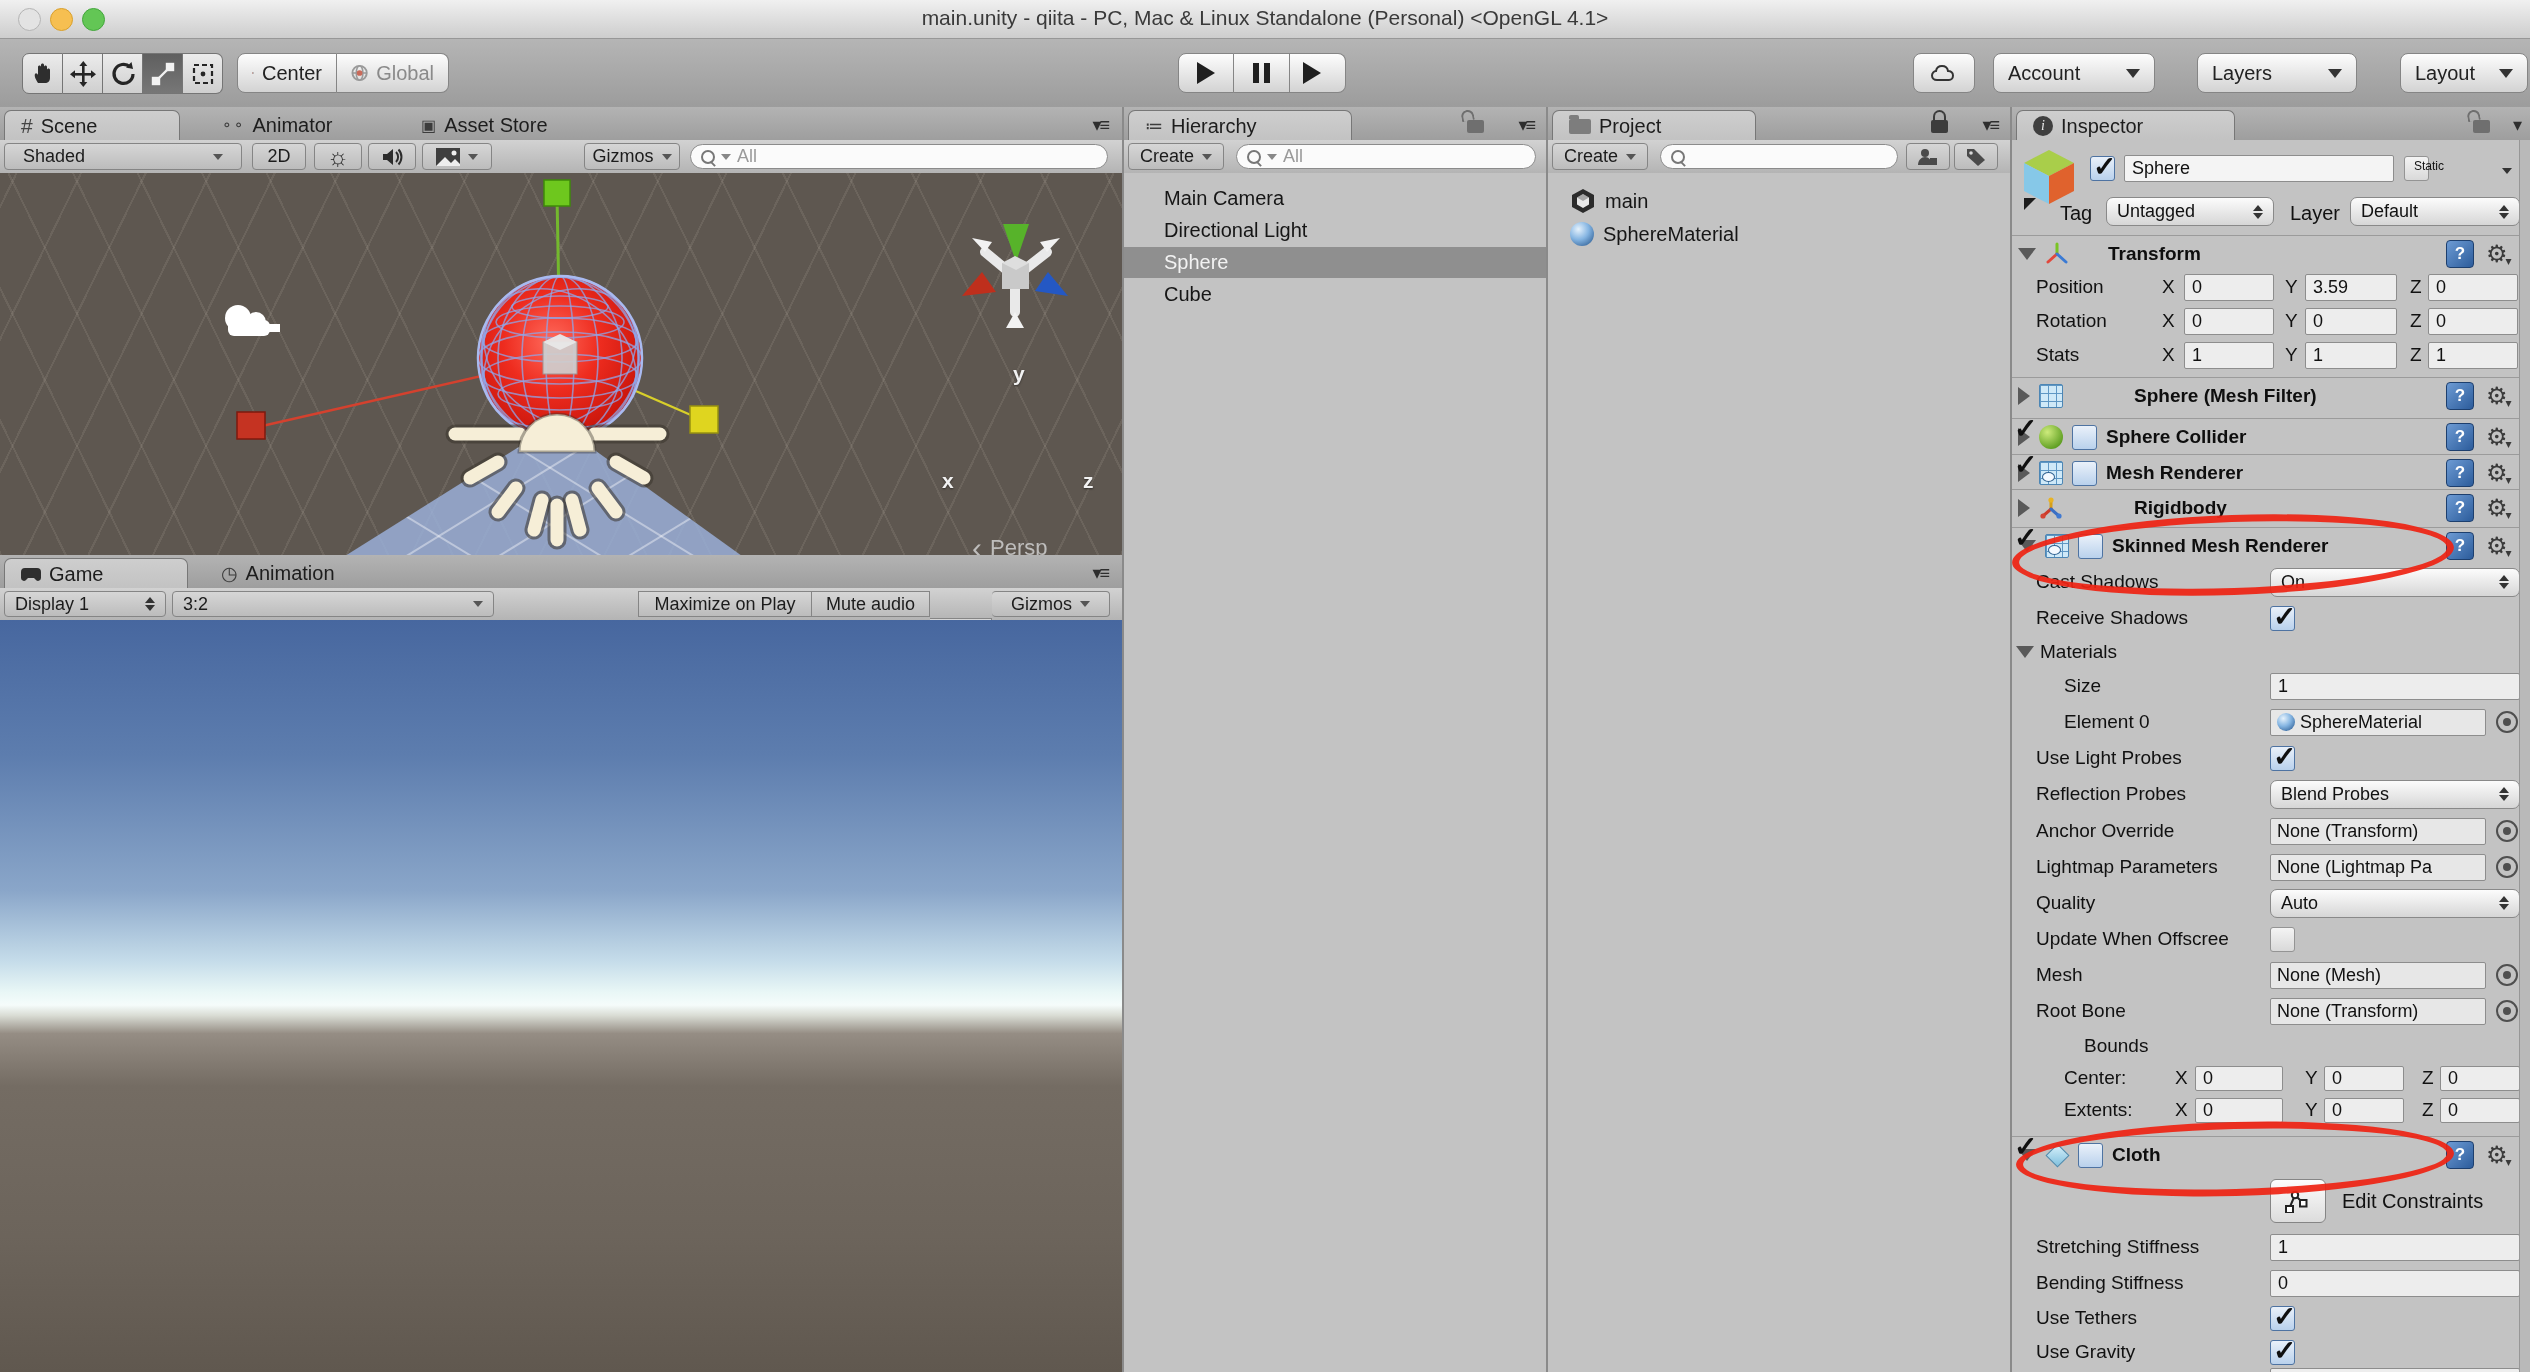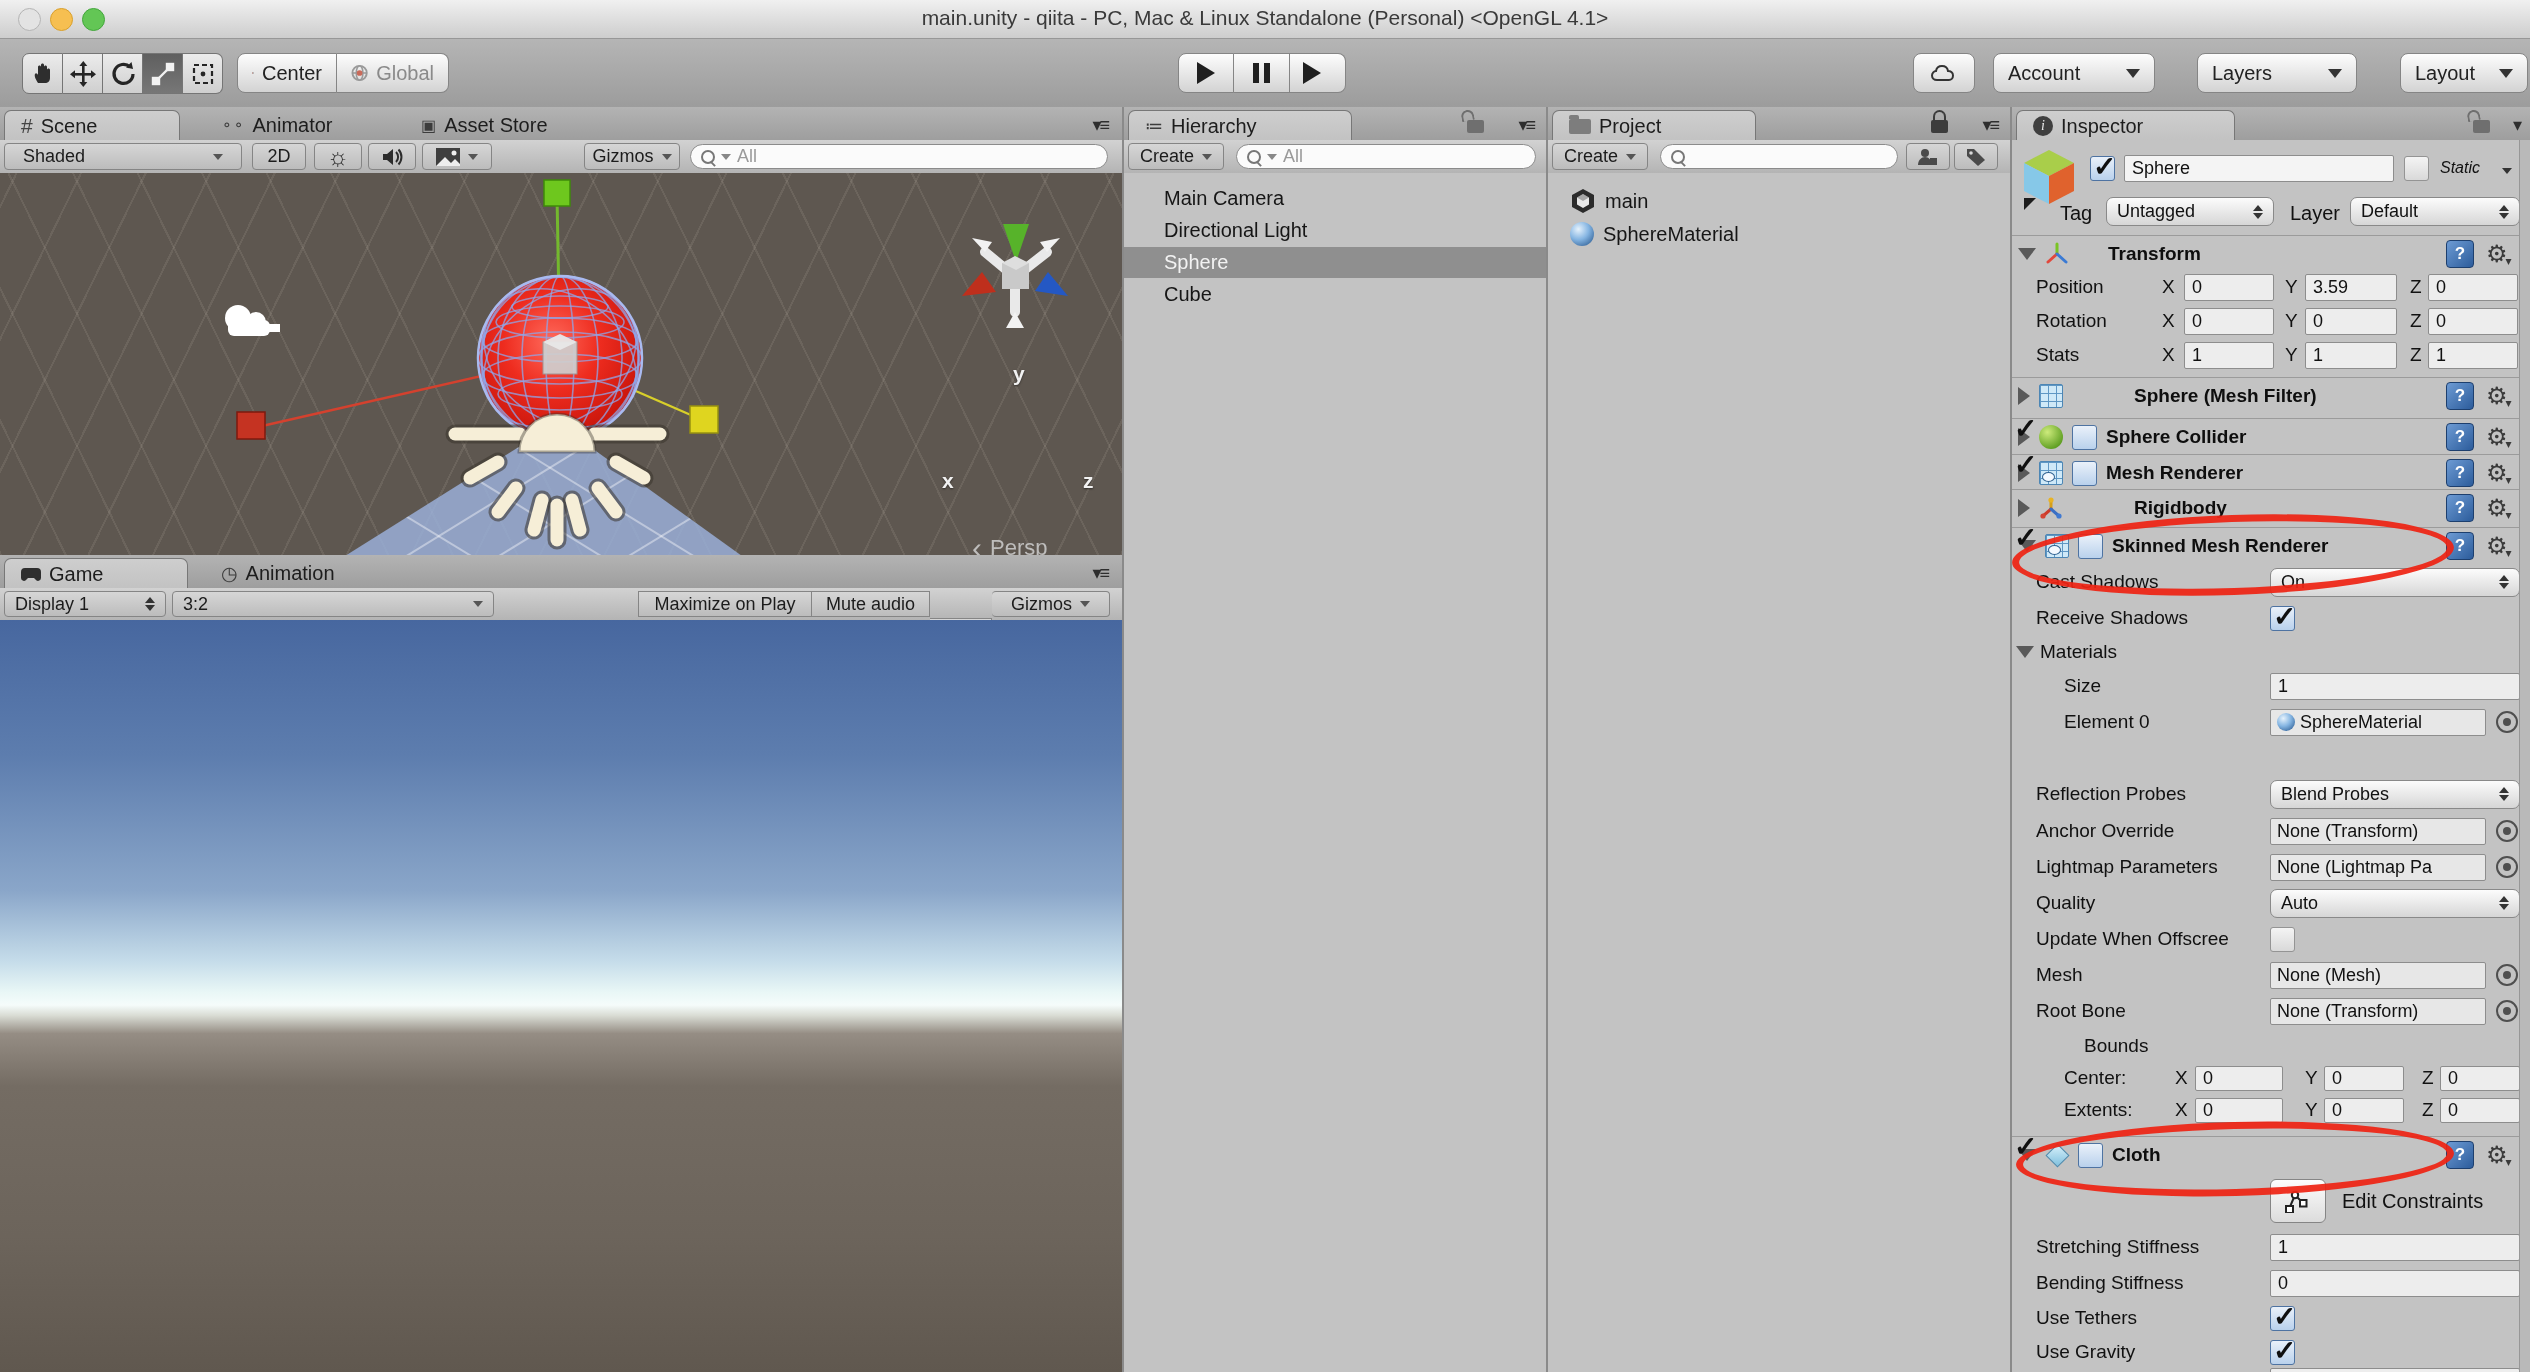--- a/index.html
+++ b/index.html
@@ -572,21 +572,21 @@
       <polygon points="29,2 54,15 29,28 4,15" fill="#a9ce4a"></polygon>
       <polygon points="54,15 54,43 29,56 29,28" fill="#e0622d"></polygon>
       <polygon points="4,15 29,28 29,56 4,43" fill="#86c8e8"></polygon>
       <polygon points="4,50 16,50 4,62" fill="#1c1c1c"></polygon>
     </svg>
     <span class="cb" style="left:78px;top:16px;"></span>
     <div class="ifield" style="left:112px;top:15px;width:270px;background:#f4f4f4;">
         <span>Sphere</span>
       </div>
     <span class="cb off" style="left:392px;top:16px;"></span>
-    <span class="ilabel" style="position:absolute;left:428px;top:19px;font-size:16px;font-style:italic;">Static</span>
+    <span class="ilabel" style="position:absolute;left:402px;top:19px;font-size:12px;">Static</span>
     <span class="mini-caret abs" style="left:490px;top:28px;border-top-color:#333;"></span>
 
     <span class="ilabel" style="position:absolute;left:48px;top:62px;font-size:20px;">Tag</span>
     <div class="idrop" style="left:94px;top:57px;width:168px;">
       <span>Untagged</span>
       <span class="udarrows">
           <i class="u"></i>
           <i class="d"></i>
         </span>
     </div>
@@ -733,20 +733,24 @@
         </div>
     </div>
     <div class="insp-row" style="top:565px;">
       <span class="vlab" style="left:52px;">Element 0</span>
       <div class="iobj" style="left:258px;width:216px;">
         <span class="mat-ball" style="width:18px;height:18px;"></span>
         <span>SphereMaterial</span>
       </div>
       <span class="picker" style="left:484px;"></span>
     </div>
+    <div class="insp-row" style="top:601px;">
+      <span class="vlab" style="left:24px;">Use Light Probes</span>
+      <span class="cb" style="left:258px;"></span>
+    </div>
     <div class="insp-row" style="top:637px;">
       <span class="vlab" style="left:24px;">Reflection Probes</span>
       <div class="idrop" style="left:258px;width:250px;">
         <span>Blend Probes</span>
         <span class="udarrows">
             <i class="u"></i>
             <i class="d"></i>
           </span>
       </div>
     </div>

